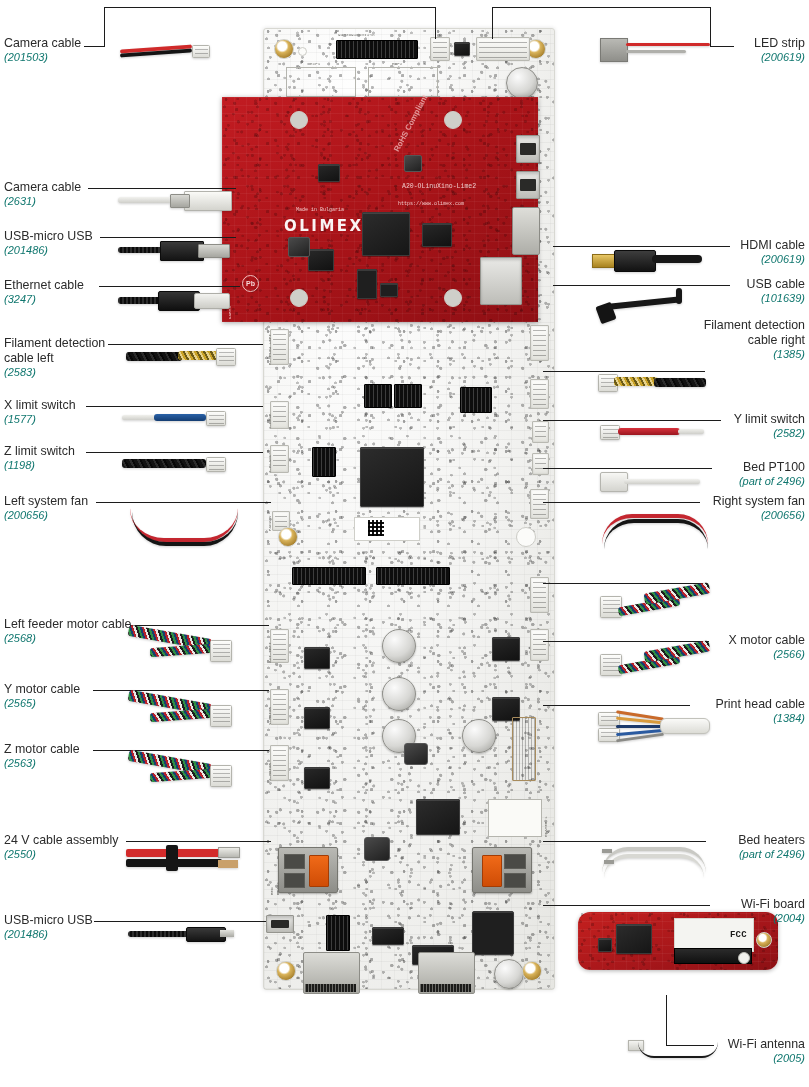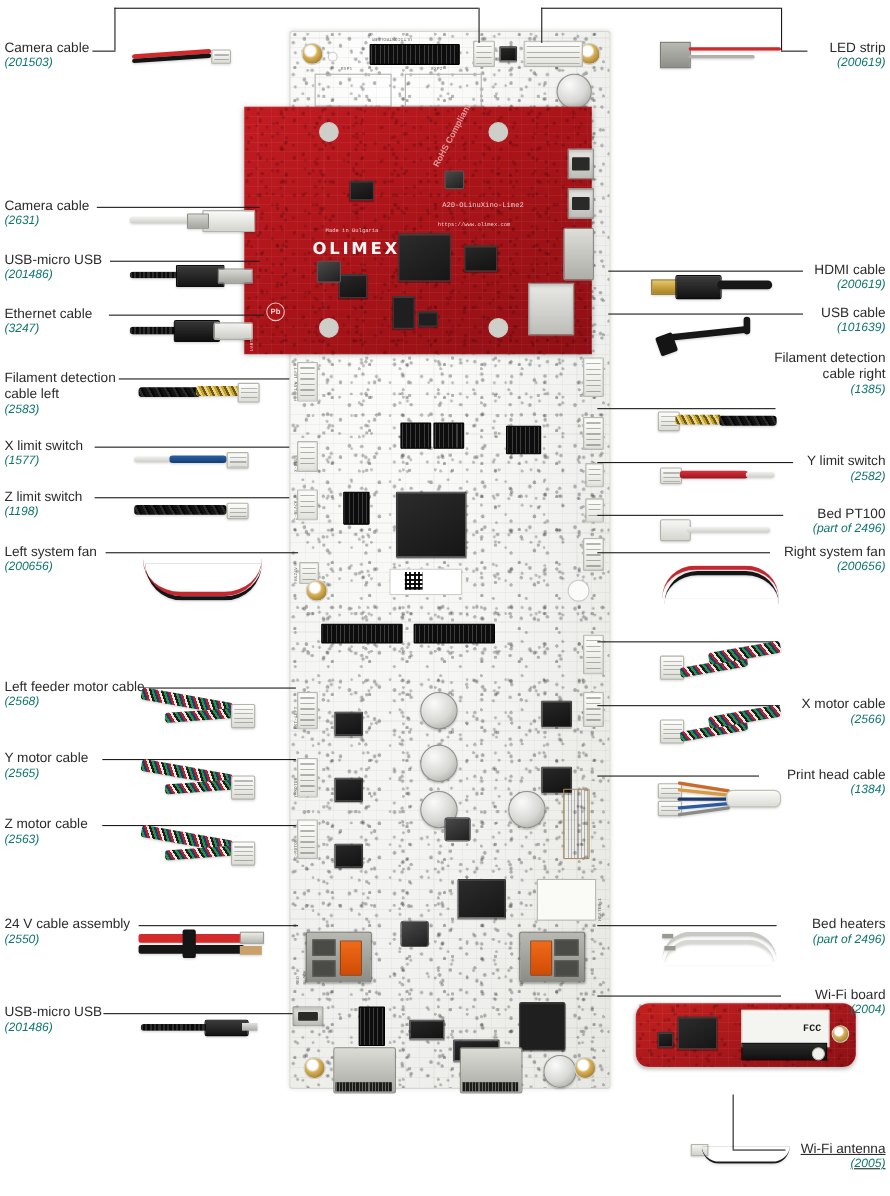--- a/index.html
+++ b/index.html
@@ -716,18 +716,18 @@
   <div class="label right" style="right:4px; top:833px;">
     <span class="nm">Bed heaters</span>
     <span class="pn">(part of 2496)</span>
   </div>
 
   <div class="label right" style="right:4px; top:897px;">
     <span class="nm">Wi-Fi board</span>
     <span class="pn">(2004)</span>
   </div>
 
-  <div class="label right" style="right:4px; top:1037px;text-decoration:underline;">
+  <div class="label right" style="right:4px; top:1037px;">
     <span class="nm">Wi-Fi antenna</span>
     <span class="pn">(2005)</span>
   </div>
 
 </div>
 
 </body></html>

